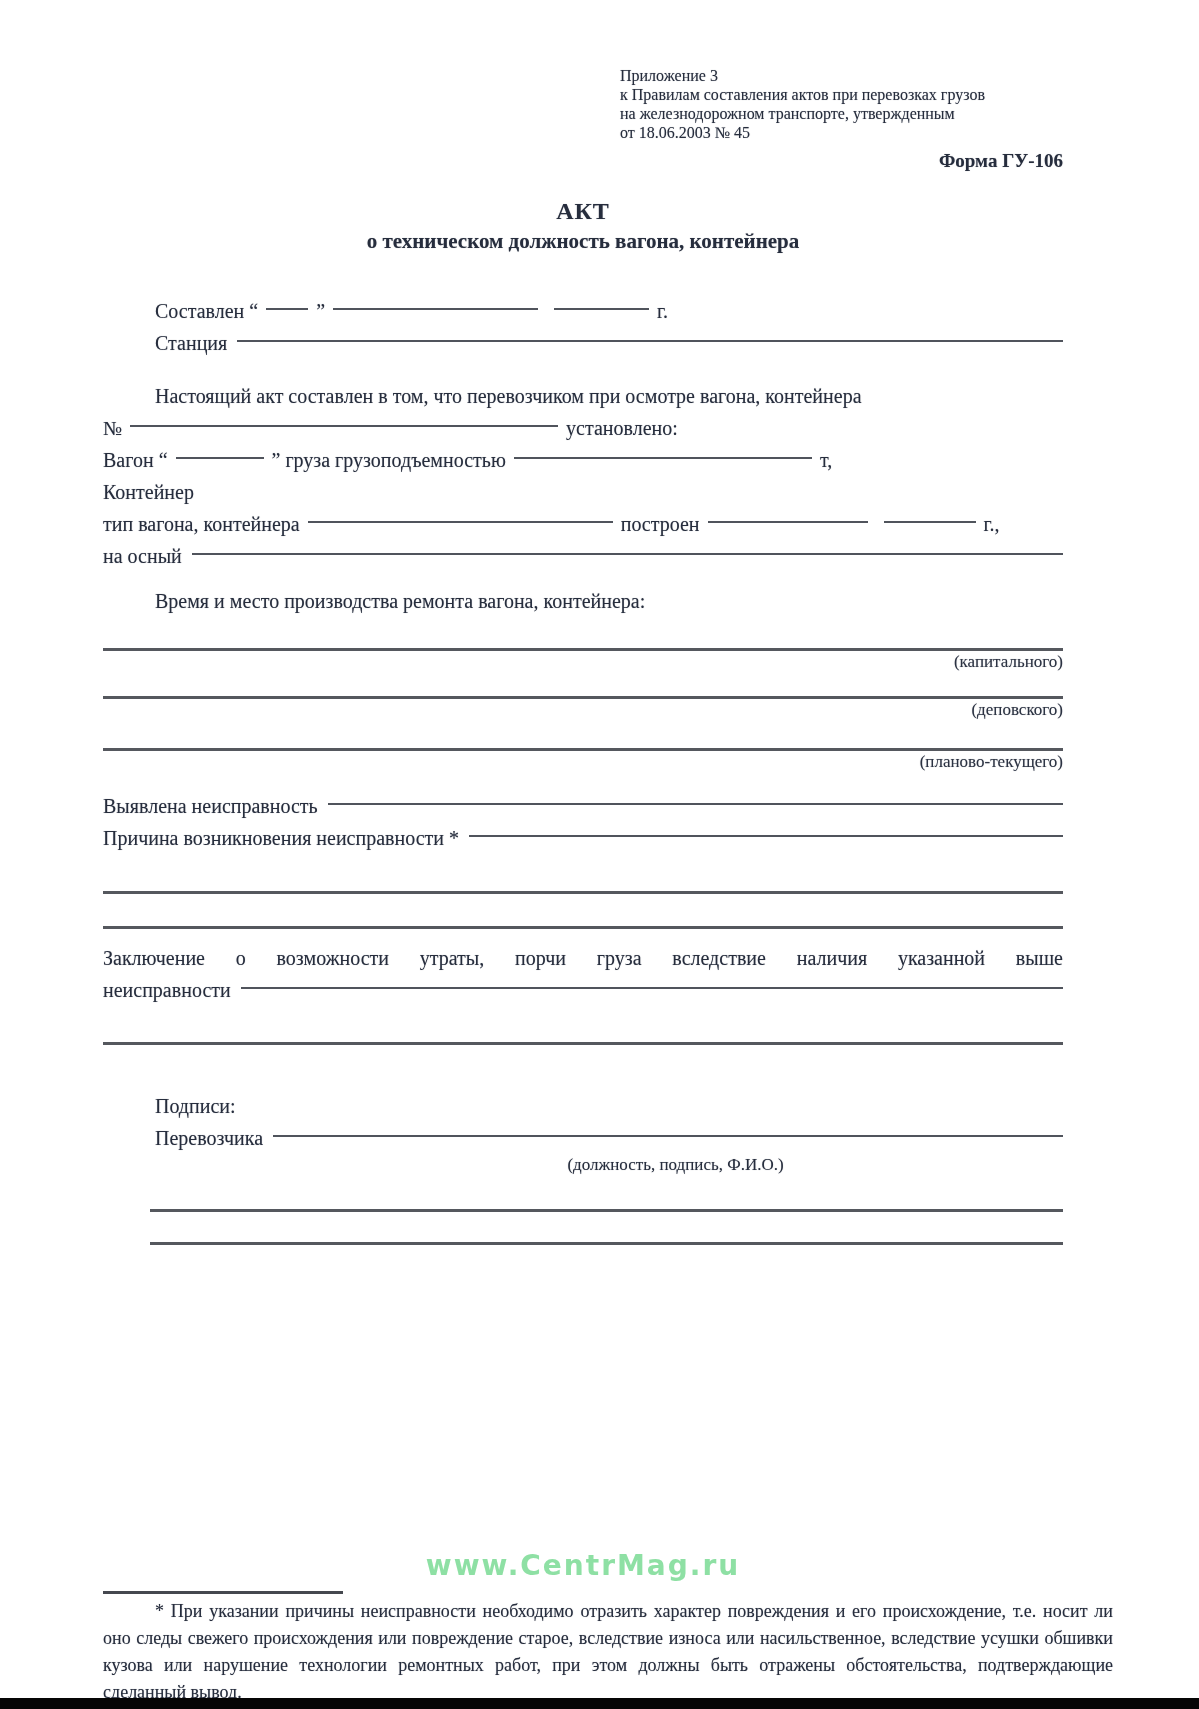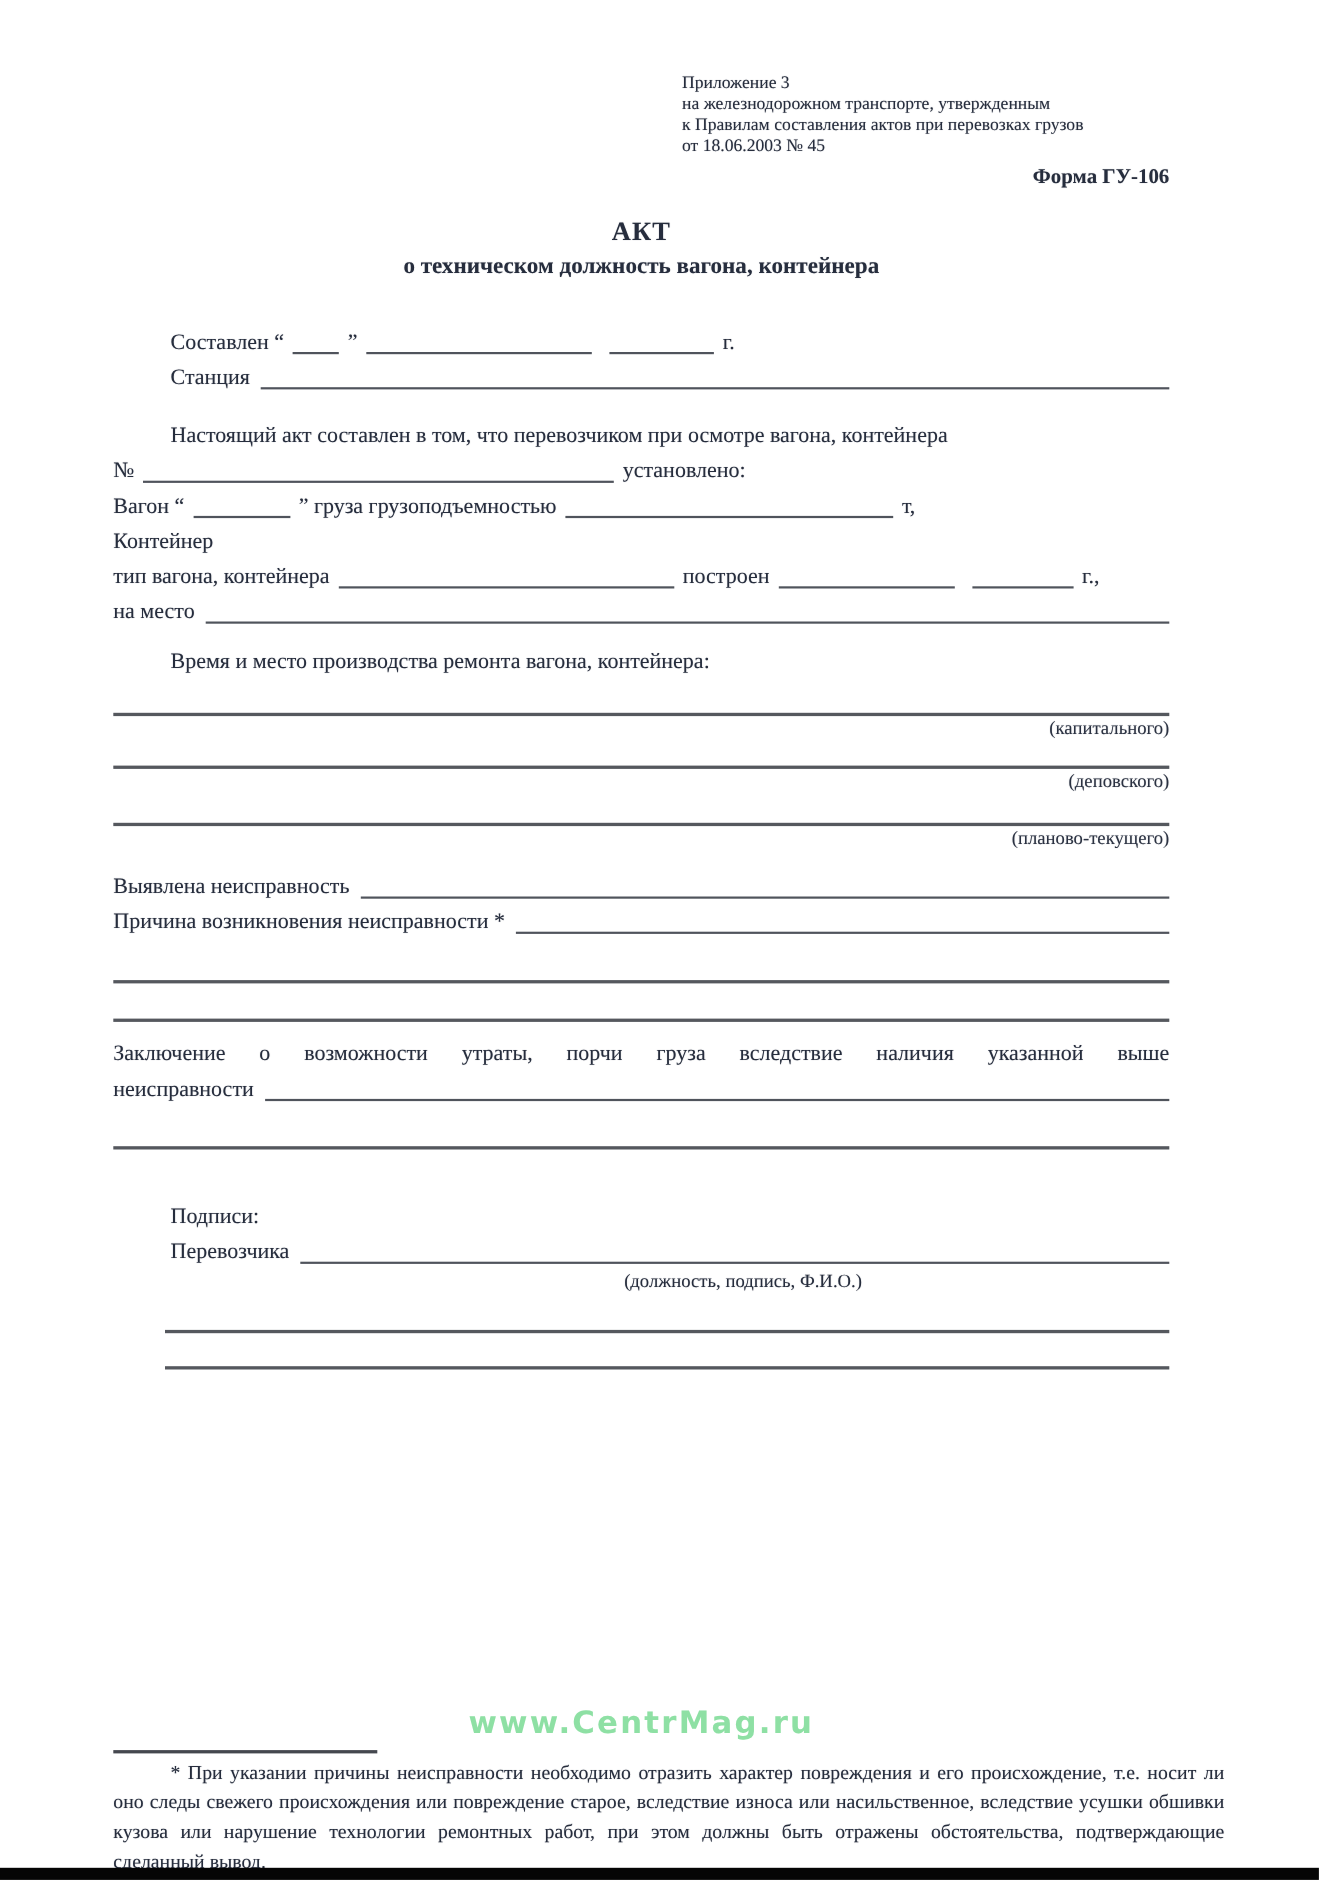--- a/index.html
+++ b/index.html
@@ -15,21 +15,21 @@
     font-size:20px;line-height:31px;
     text-shadow:0 0 1px rgba(32,38,55,.35);
   }
   
   .hdr-note{margin-left:517px;font-size:16px;line-height:19px;}
   .form-code{margin-top:8px;text-align:right;font-weight:bold;font-size:19px;line-height:22px;}
   
   .title{margin-top:26px;text-align:center;font-weight:bold;font-size:24px;line-height:26px;letter-spacing:1px;}
   .subtitle{margin-top:5px;text-align:center;font-weight:bold;font-size:21px;line-height:24px;}
   
-  .row{display:flex;align-items:flex-end;white-space:nowrap;height:32px;}
+  .row{display:flex;align-items:center;white-space:nowrap;height:32px;}
   .row .lbl{white-space:pre;}
   .u{display:inline-block;border-bottom:2px solid #50545c;margin:0 8px 5px 8px;height:0;}
   .fill{flex:1;border-bottom:2px solid #50545c;margin:0 0 5px 10px;height:0;}
   .indent{padding-left:52px;}
   .hr{height:0;border-top:3px solid #55585e;}
   .cap{text-align:right;font-size:17px;line-height:21px;color:#2b3242;}
   .just-line{text-align:justify;text-align-last:justify;height:31px;}
   .sig-caption{margin-left:185px;text-align:center;font-size:17px;line-height:21px;}
   .sig-line{margin-left:47px;border-top:3px solid #55585e;height:0;}
   
@@ -47,22 +47,22 @@
   }
   .footer-bar{position:absolute;left:0;bottom:0;width:1199px;height:11px;background:#050505;}
 </style>
 </head>
 <body>
 
 <div class="doc">
 
   <div class="hdr-note">
     <div>Приложение 3</div>
+    <div>к Правилам составления актов при перевозках грузов</div>
     <div>на железнодорожном транспорте, утвержденным</div>
-    <div>к Правилам составления актов при перевозках грузов</div>
     <div>от 18.06.2003 № 45</div>
   </div>
 
   <div class="form-code">Форма ГУ-106</div>
 
   <div class="title">АКТ</div>
   <div class="subtitle">о техническом должность вагона, контейнера</div>
 
   <div class="row indent" style="margin-top:42px;">
     <span class="lbl">Составлен “</span>
@@ -101,21 +101,21 @@
   <div class="row">
     <span class="lbl">тип вагона, контейнера</span>
     <span class="u" style="width:305px;"></span>
     <span class="lbl">построен</span>
     <span class="u" style="width:160px;"></span>
     <span class="u" style="width:92px;"></span>
     <span class="lbl">г.,</span>
   </div>
 
   <div class="row">
-    <span class="lbl">на место</span>
+    <span class="lbl">на осный</span>
     <span class="fill"></span>
   </div>
 
   <div class="indent" style="margin-top:14px;">Время и место производства ремонта вагона, контейнера:</div>
 
   <div class="hr" style="margin-top:31px;"></div>
   <div class="cap">(капитального)</div>
 
   <div class="hr" style="margin-top:24px;"></div>
   <div class="cap">(деповского)</div>

